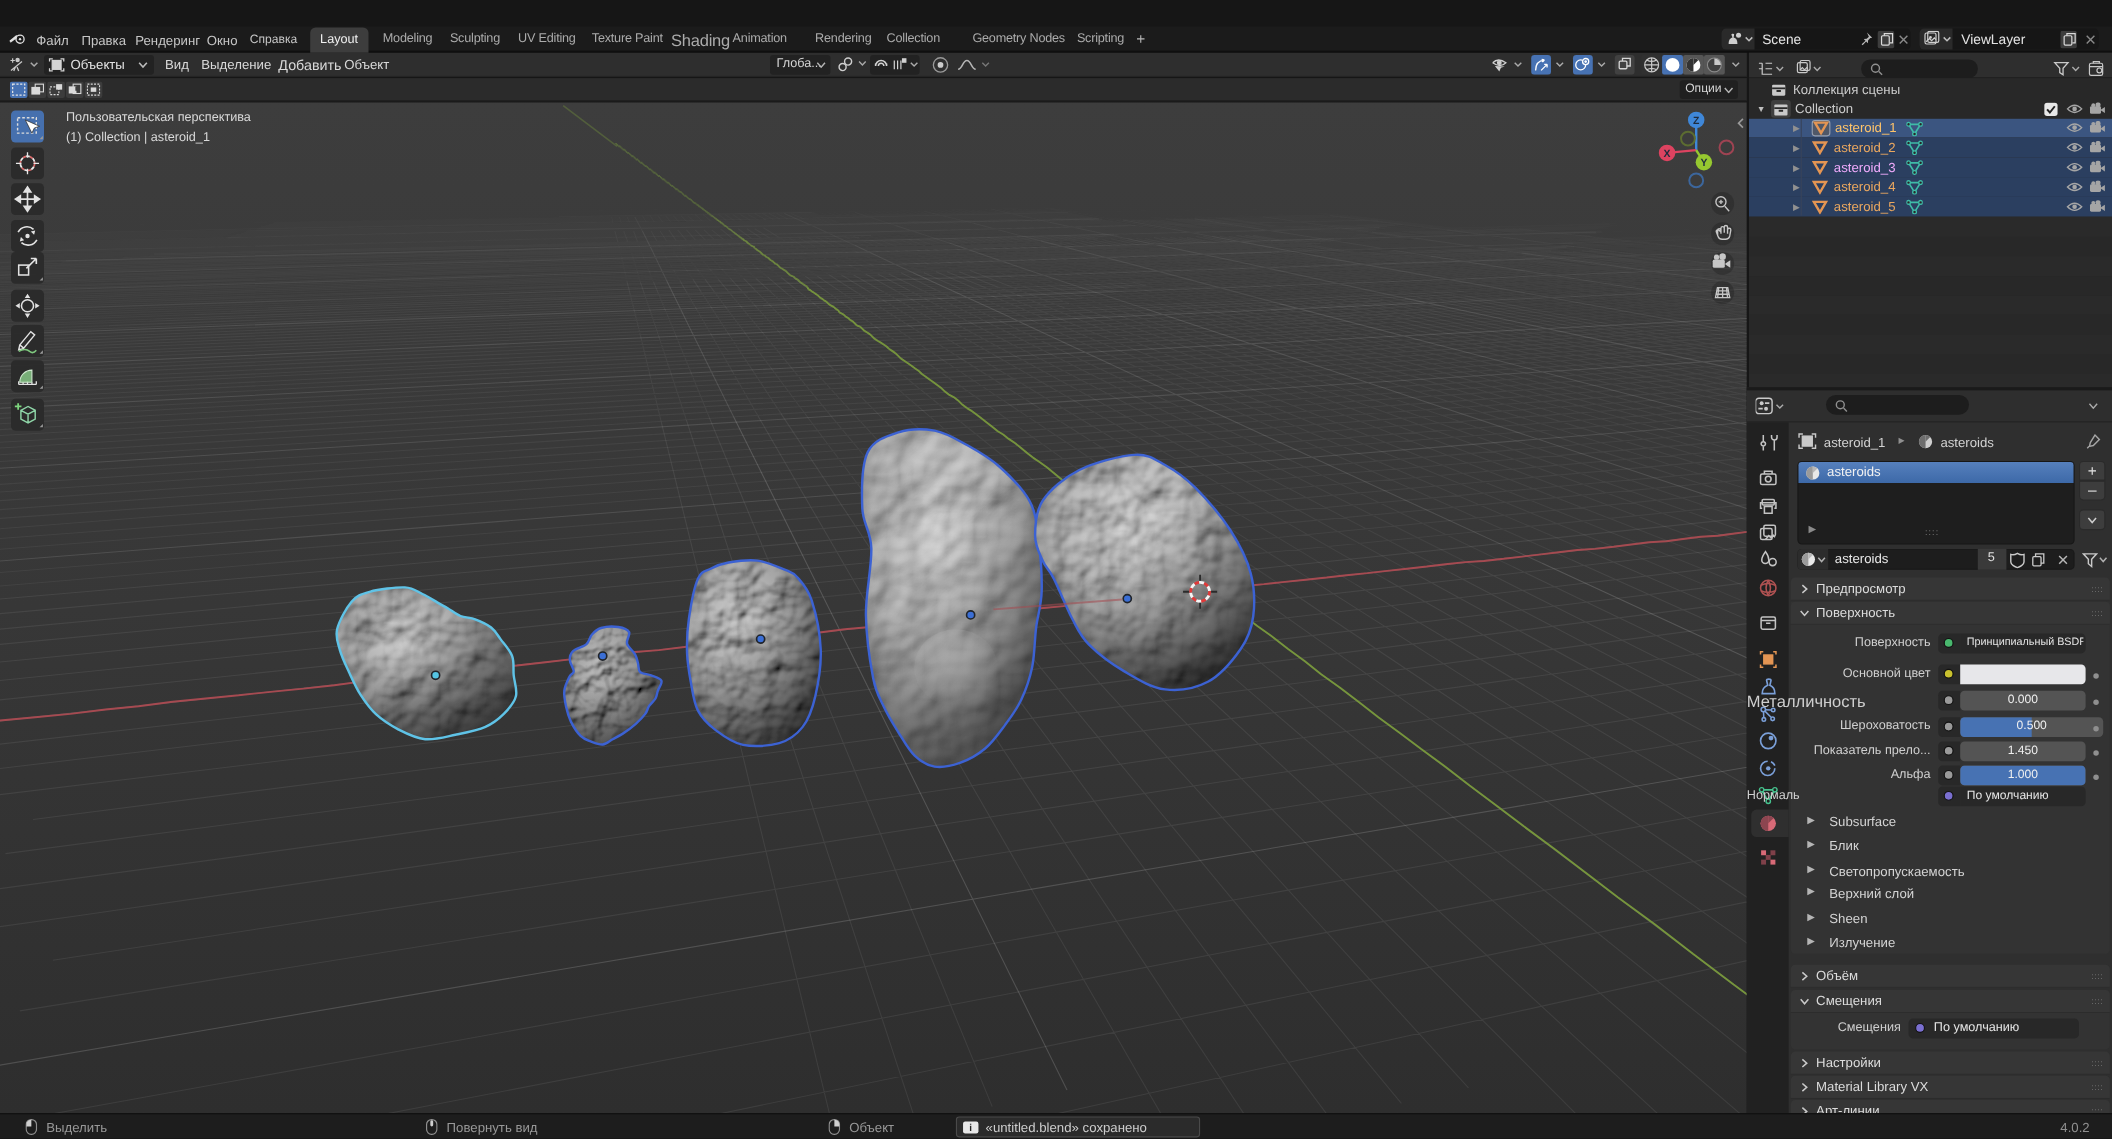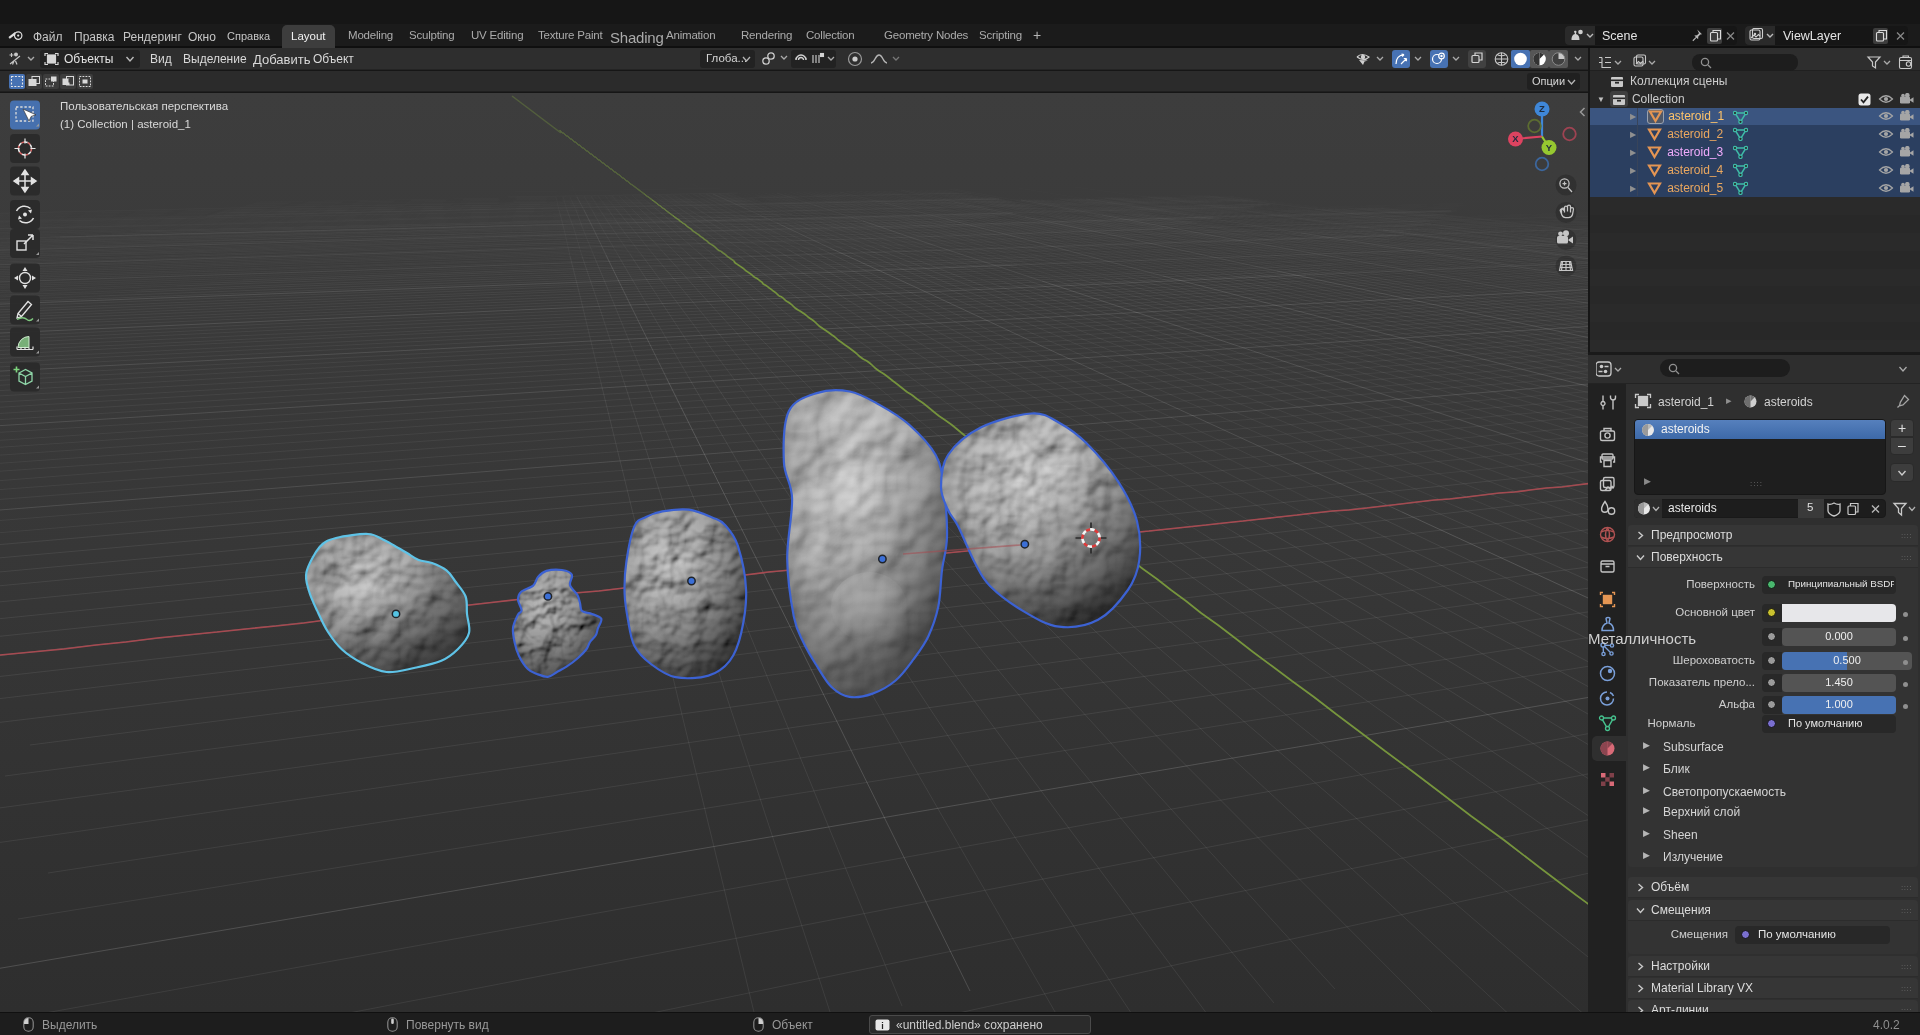--- a/index.html
+++ b/index.html
@@ -880,21 +880,21 @@
       </div>
       <div class="abs" style="left:315px;top:327px;width:5px;height:5px;border-radius:50%;background:#8f8f8f"></div>
       <div class="abs tx" style="left:0;top:343px;width:167px;text-align:right;font-size:11.5px;color:#cfcfcf">Альфа</div>
       <div class="abs" style="left:174px;top:341px;width:20px;height:18px;background:#282828;border-radius:4px 0 0 4px"></div>
       <div class="abs" style="left:179px;top:345px;width:9px;height:9px;border-radius:50%;background:#9a9a9a;border:1px solid #111"></div>
       <div class="abs" style="left:194px;top:341px;width:114px;height:18px;background:#545454;border-radius:4px;overflow:hidden">
         <div style="position:absolute;left:0;top:0;width:100.0%;height:18px;background:#4772b3"></div>
         <div style="position:absolute;left:0;top:2px;width:100%;text-align:center;font-size:11px;color:#f0f0f0">1.000</div>
       </div>
       <div class="abs" style="left:315px;top:349px;width:5px;height:5px;border-radius:50%;background:#8f8f8f"></div>
-      <div class="abs tx" style="left:0;top:362px;width:167px;text-align:center;font-size:11.5px;color:#cfcfcf">Нормаль</div>
+      <div class="abs tx" style="left:0;top:362px;width:167px;text-align:left;font-size:11.5px;color:#cfcfcf">Нормаль</div>
       <div class="abs" style="left:174px;top:360px;width:20px;height:18px;background:#282828;border-radius:4px 0 0 4px"></div>
       <div class="abs" style="left:179px;top:364px;width:9px;height:9px;border-radius:50%;background:#7a6fd0;border:1px solid #111"></div>
       <div class="abs" style="left:194px;top:360px;width:114px;height:18px;background:#282828;border-radius:0 4px 4px 0"></div>
       <div class="abs tx" style="left:200px;top:362px;width:106px;overflow:hidden;font-size:11px;color:#e5e5e5">По умолчанию</div>
       <div class="abs tx" style="left:55px;top:385px;font-size:9px;color:#b5b5b5">▶</div>
       <div class="abs tx" style="left:75px;top:385px;font-size:12px;color:#d4d4d4">Subsurface</div>
       <div class="abs tx" style="left:55px;top:407px;font-size:9px;color:#b5b5b5">▶</div>
       <div class="abs tx" style="left:75px;top:407px;font-size:12px;color:#d4d4d4">Блик</div>
       <div class="abs tx" style="left:55px;top:430px;font-size:9px;color:#b5b5b5">▶</div>
       <div class="abs tx" style="left:75px;top:430px;font-size:12px;color:#d4d4d4">Светопропускаемость</div>

